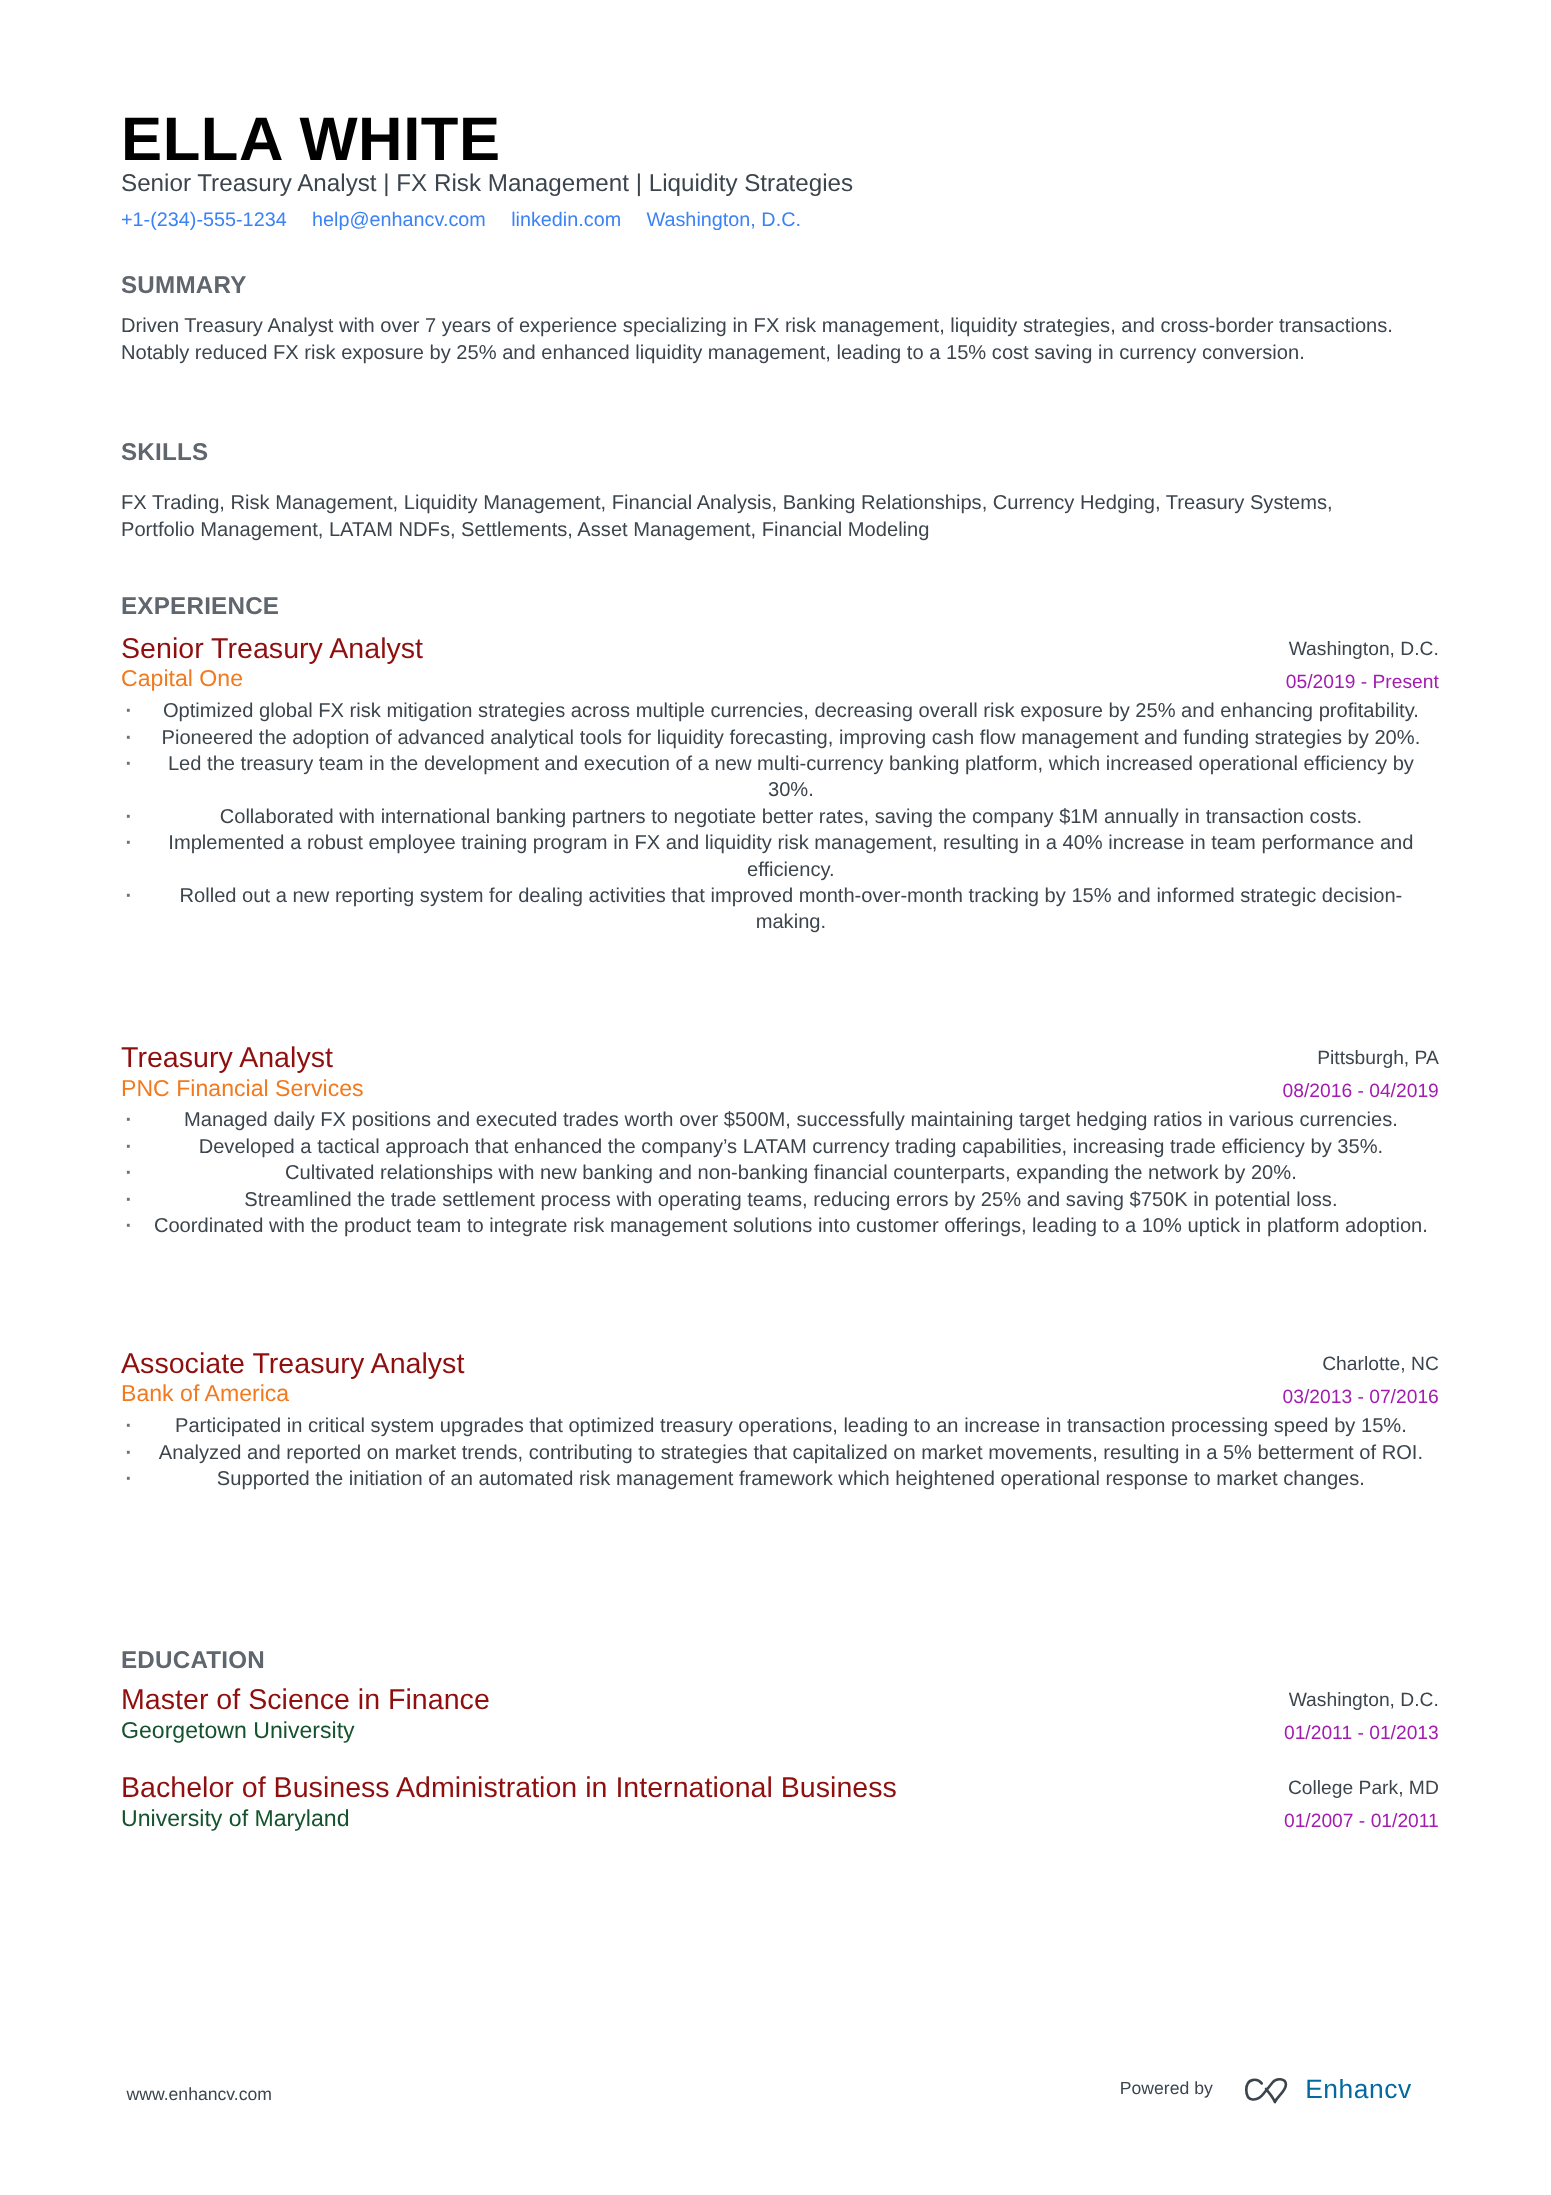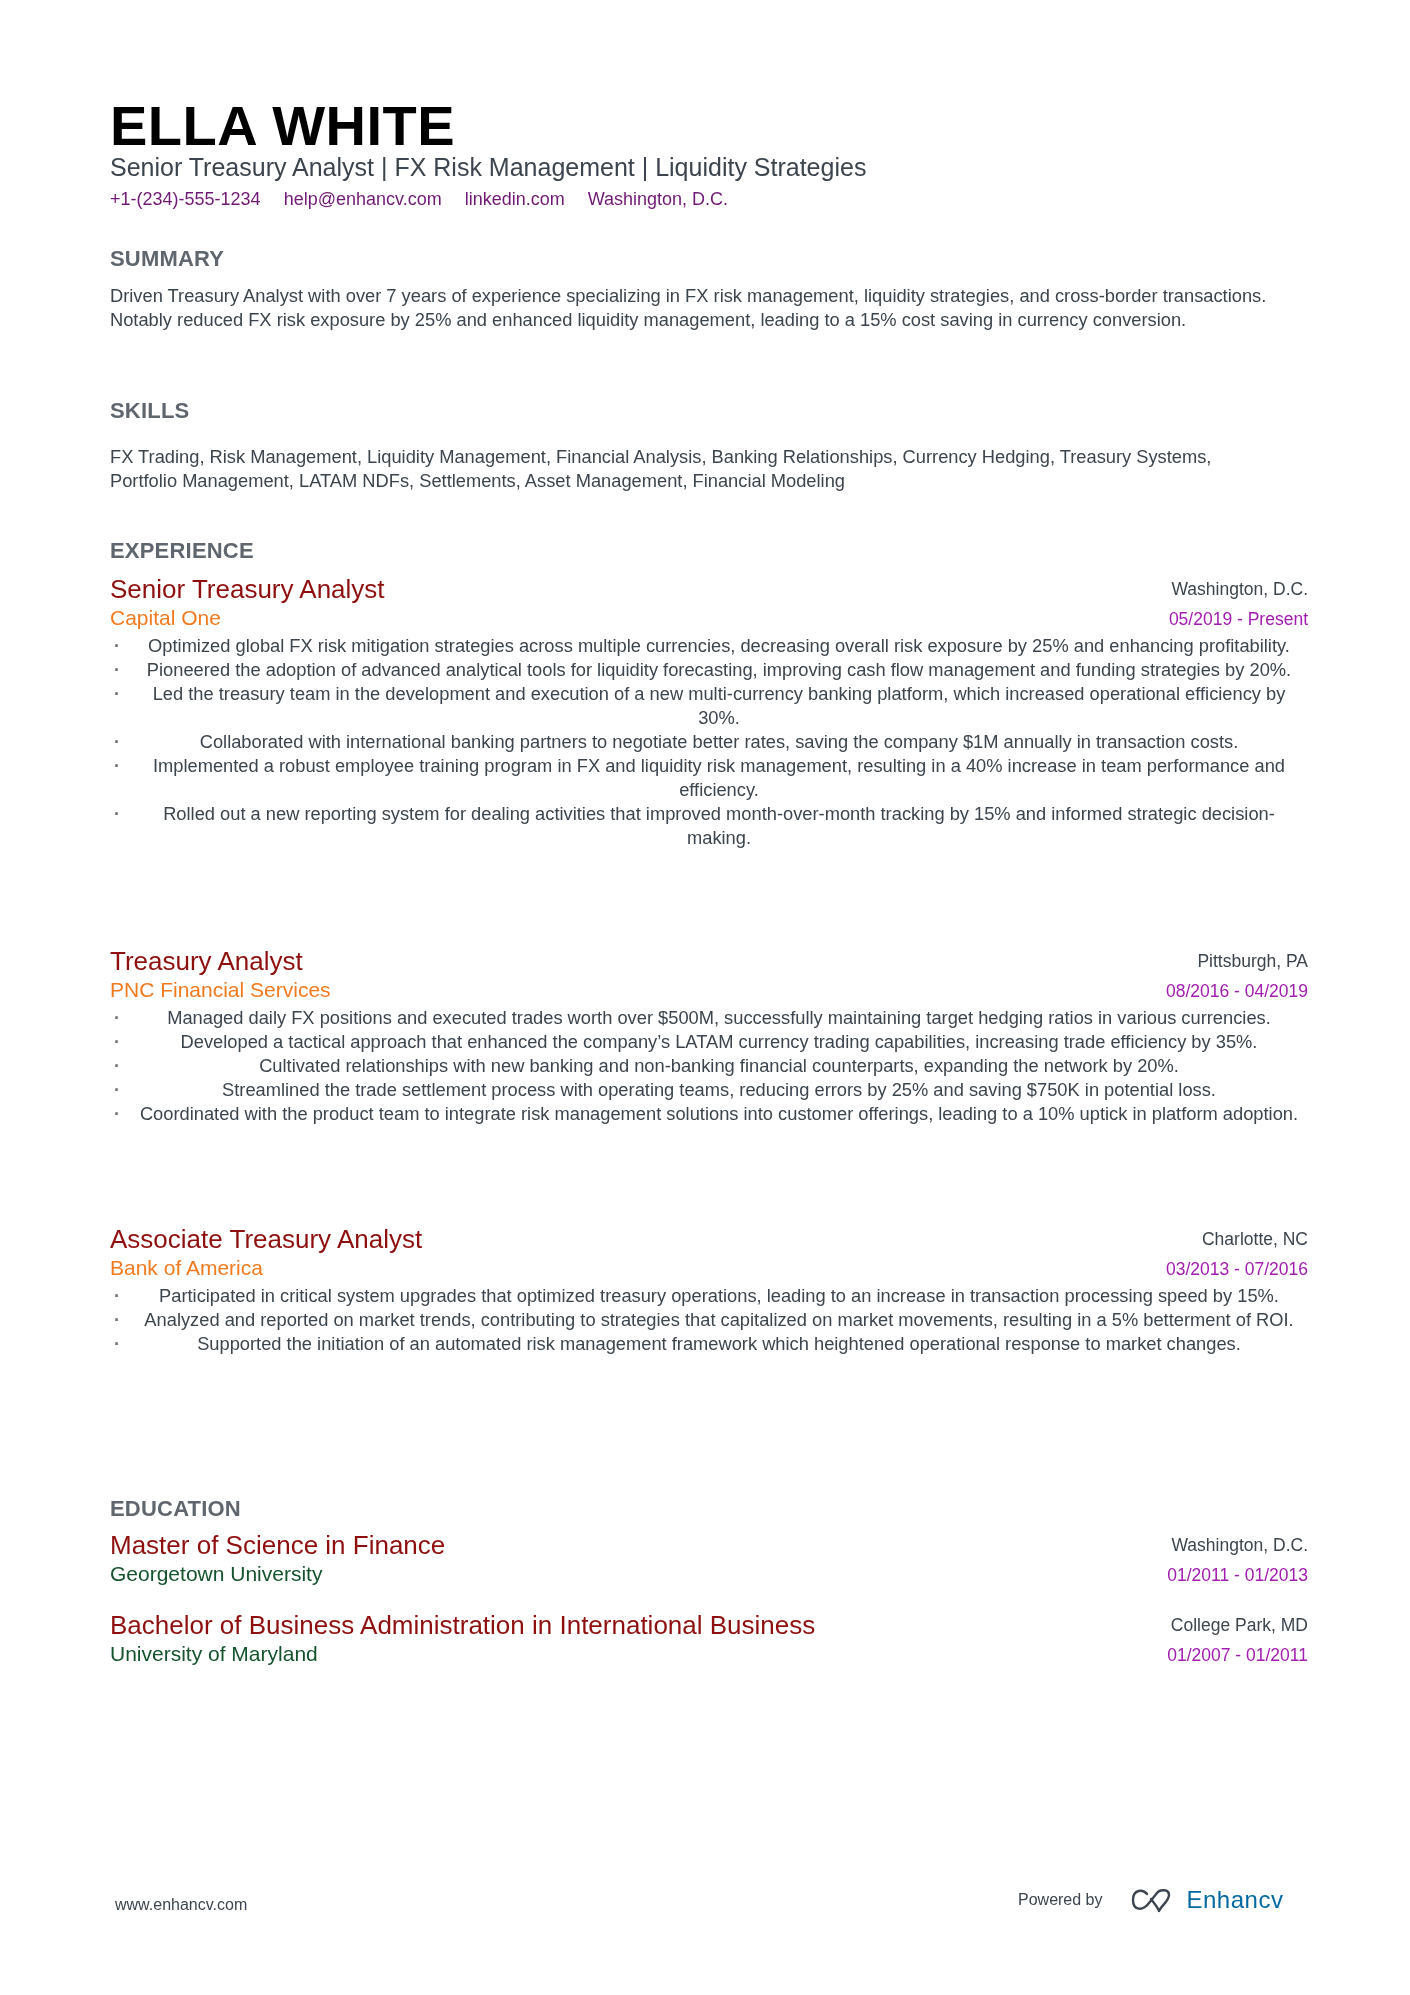--- a/index.html
+++ b/index.html
@@ -1,22 +1,22 @@
 <!DOCTYPE html>
 <html><head>
 <meta charset="utf-8">
 <style>
   html, body { margin: 0; padding: 0; background: #ffffff; }
   body { width: 1410px; height: 1995px; position: relative; overflow: hidden;
          font-family: "Liberation Sans", "DejaVu Sans", sans-serif; color: #3c454d; }
   .page { position: absolute; left: 110px; top: 0; width: 1198px; }
   .name { position: absolute; top: 96px; left: 0; margin: 0; font-size: 56px; line-height: 60px;
           font-weight: 700; color: #000; letter-spacing: 0.5px; }
-  .subtitle { position: absolute; top: 152px; left: 0; font-size: 25px; line-height: 30px; color: #3c454d; white-space: nowrap; }
-  .contacts { position: absolute; top: 188px; left: 0; font-size: 18px; line-height: 22px; color: #701a75; white-space: nowrap; }
+  .subtitle { position: absolute; top: 152px; left: 0; font-size: 22px; line-height: 30px; color: #3c454d; white-space: nowrap; }
+  .contacts { position: absolute; top: 188px; left: 0; font-size: 18px; line-height: 22px; color: #3b82f6; white-space: nowrap; }
   .contacts span { margin-right: 18px; }
   .section-title { position: absolute; left: 0; font-size: 22px; line-height: 26px; font-weight: 700;
                    color: #5f666d; margin: 0; letter-spacing: 0.2px; }
   .para { position: absolute; left: 0; width: 1198px; font-size: 18.3px; line-height: 24px; color: #3c454d; margin: 0; }
   .entry { position: absolute; left: 0; width: 1198px; }
   .entry-head { position: relative; height: 60px; }
   .entry-title { position: absolute; left: 0; top: 0; font-size: 26px; line-height: 30px; color: #8f0f0f; white-space: nowrap; }
   .entry-sub { position: absolute; left: 0; top: 31px; font-size: 21px; line-height: 26px; color: #f17a1f; white-space: nowrap; }
   .entry-sub.school { color: #14532d; }
   .entry-loc { position: absolute; right: 0; top: 4px; font-size: 17.5px; line-height: 22px; color: #3c454d; text-align: right; white-space: nowrap; }

